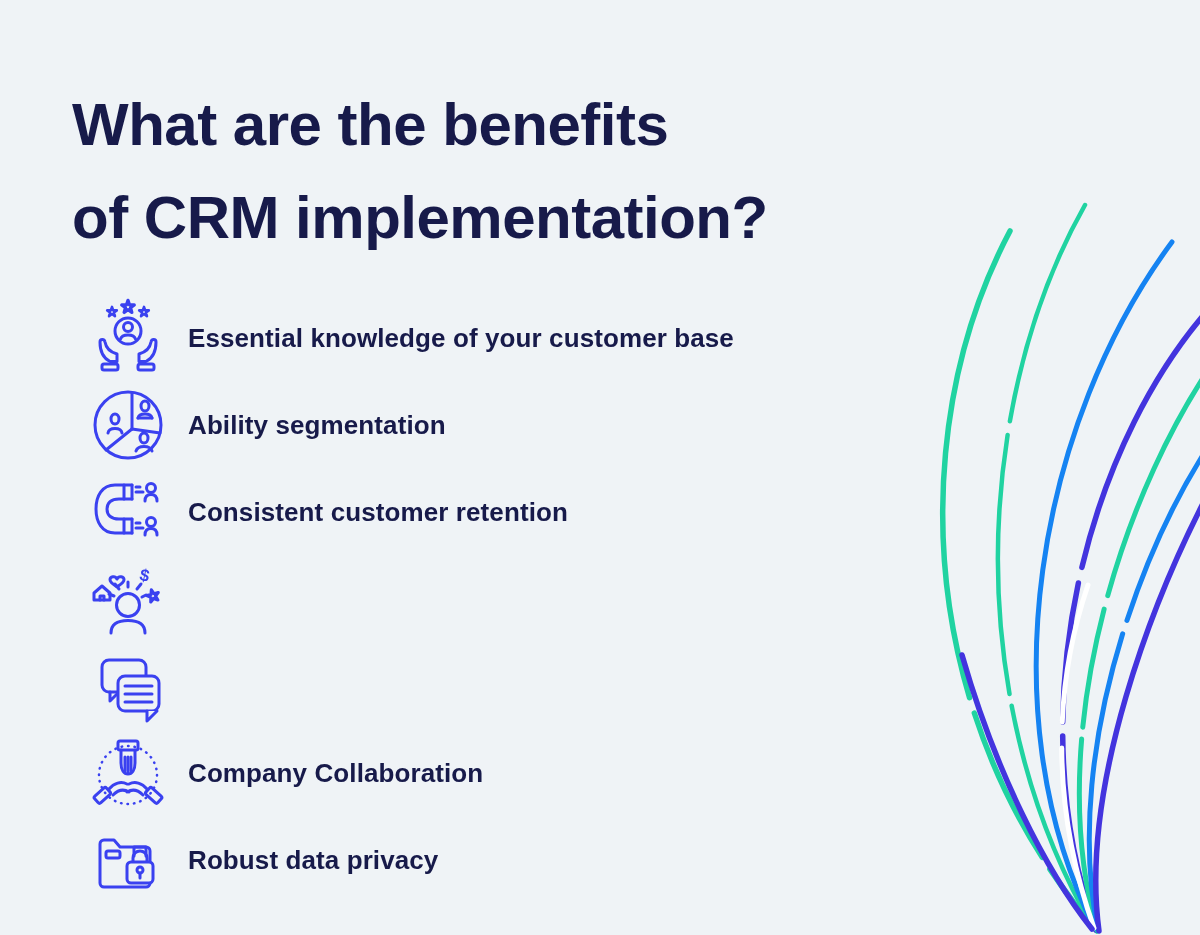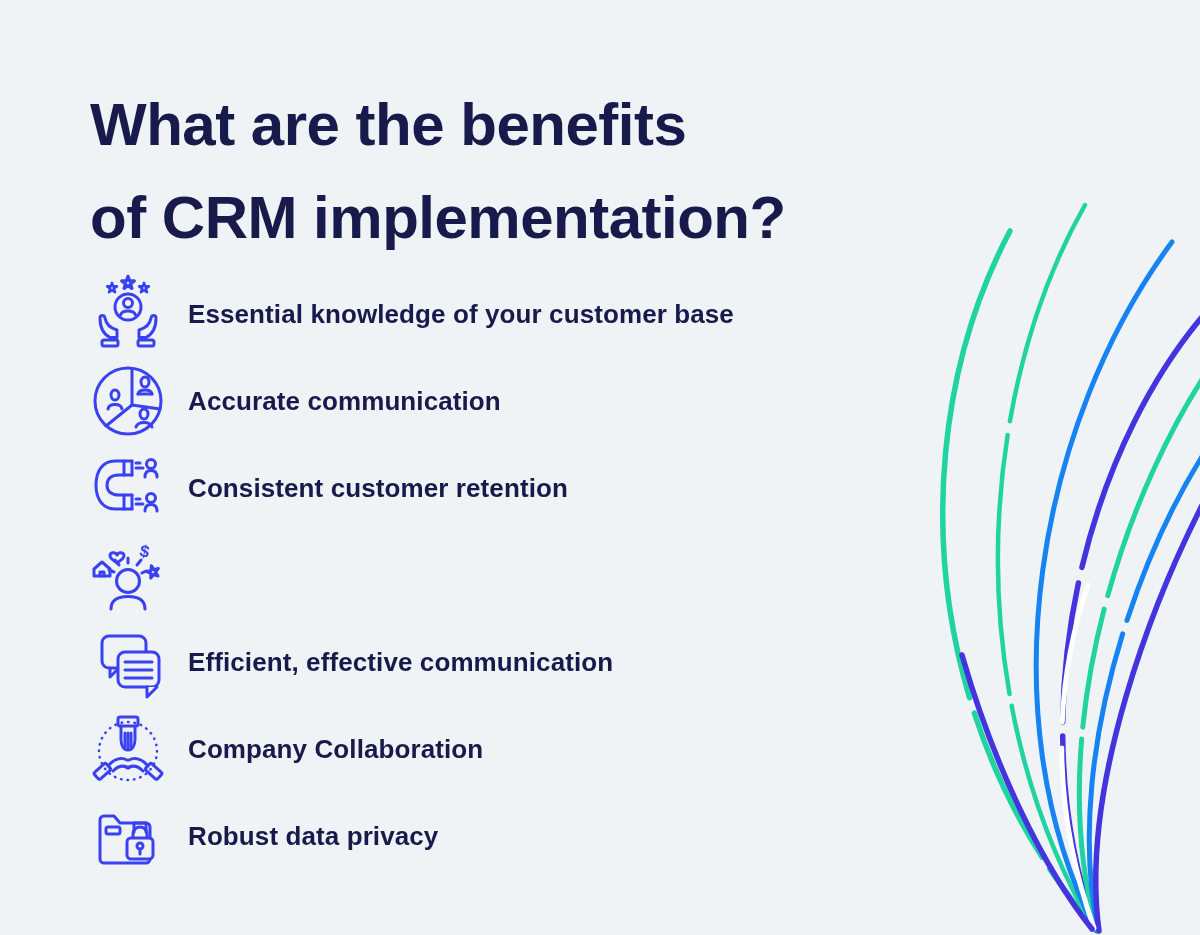--- a/index.html
+++ b/index.html
@@ -3,26 +3,26 @@
 <meta charset="utf-8">
 <style>
   html,body{margin:0;padding:0;}
   body{
     width:1200px;height:935px;
     background:#EFF3F6;
     font-family:"Liberation Sans", sans-serif;
     overflow:hidden;position:relative;
   }
   .title{
-    position:absolute;left:90px;top:78px;
+    position:absolute;left:72px;top:78px;
     font-size:60px;font-weight:700;color:#171A4A;
     line-height:93px;letter-spacing:-0.5px;
   }
   .benefits{
-    position:absolute;left:88px;top:274px;
+    position:absolute;left:88px;top:298px;
     display:flex;flex-direction:column;gap:7px;
   }
   .benefit-row{
     display:flex;align-items:center;gap:20px;height:80px;
   }
   .benefit-icon{width:80px;height:80px;flex:0 0 80px;}
   .benefit-icon svg{width:80px;height:80px;display:block;}
   .benefit-label{
     font-size:26px;font-weight:700;color:#171A4A;letter-spacing:0.1px;
   }
@@ -85,21 +85,21 @@
           <path d="M44,44 L18,65"></path>
           <ellipse cx="27" cy="34" rx="4" ry="5"></ellipse>
           <path d="M20,48 C21,42 33,42 34,48"></path>
           <ellipse cx="57" cy="21" rx="4" ry="5"></ellipse>
           <path d="M50,33 C51,27.5 63,27.5 64,33"></path>
           <path d="M50,33 L64,33"></path>
           <ellipse cx="56" cy="53" rx="4" ry="5"></ellipse>
           <path d="M48,66 C50,60 62,60 64,66"></path>
         </svg>
       </span>
-      <span class="benefit-label">Accurate communication</span>
+      <span class="benefit-label">Ability segmentation</span>
     </div>
 
     <div class="benefit-row">
       <span class="benefit-icon">
         <svg viewBox="0 0 80 80" stroke="currentColor" stroke-width="3" stroke-linecap="round" stroke-linejoin="round" fill="none" color="#3A41F0">
           <path d="M44,13 L27,13 C14,13 8,24 8,37 C8,50 14,61 27,61 L44,61"></path>
           <path d="M44,27 L31,27 C23,27 19,31 19,37 C19,43 23,47 31,47 L44,47"></path>
           <path d="M44,13 L44,27"></path>
             <path d="M44,47 L44,61"></path>
           <path d="M36,13 L36,27"></path>
@@ -141,21 +141,20 @@
         <svg viewBox="0 0 80 80" stroke="currentColor" stroke-width="3" stroke-linecap="round" stroke-linejoin="round" fill="none" color="#3A41F0">
           <rect x="14" y="14" width="44" height="32" rx="7"></rect>
           <path d="M22,46 v9 l9,-9"></path>
           <rect x="30" y="30" width="41" height="35" rx="7" fill="#EFF3F6"></rect>
           <path d="M59,65 v10 l10,-10" fill="#EFF3F6"></path>
           <path d="M37,40 L64,40"></path>
             <path d="M37,48 L64,48"></path>
             <path d="M37,56 L64,56"></path>
         </svg>
       </span>
-      <span class="benefit-label">Efficient, effective communication</span>
     </div>
 
     <div class="benefit-row">
       <span class="benefit-icon">
         <svg viewBox="0 0 80 80" stroke="currentColor" stroke-width="3" stroke-linecap="round" stroke-linejoin="round" fill="none" color="#3A41F0">
           <circle cx="40" cy="42" r="29" stroke-width="2.5" stroke-dasharray="0.5 6"></circle>
           <rect x="30" y="8" width="20" height="9" rx="2"></rect>
           <path d="M33,17 v13 c0,7 3,11 7,11 c4,0 7,-4 7,-11 v-13"></path>
           <path d="M37,24 v14"></path>
             <path d="M40,24 v15"></path>

